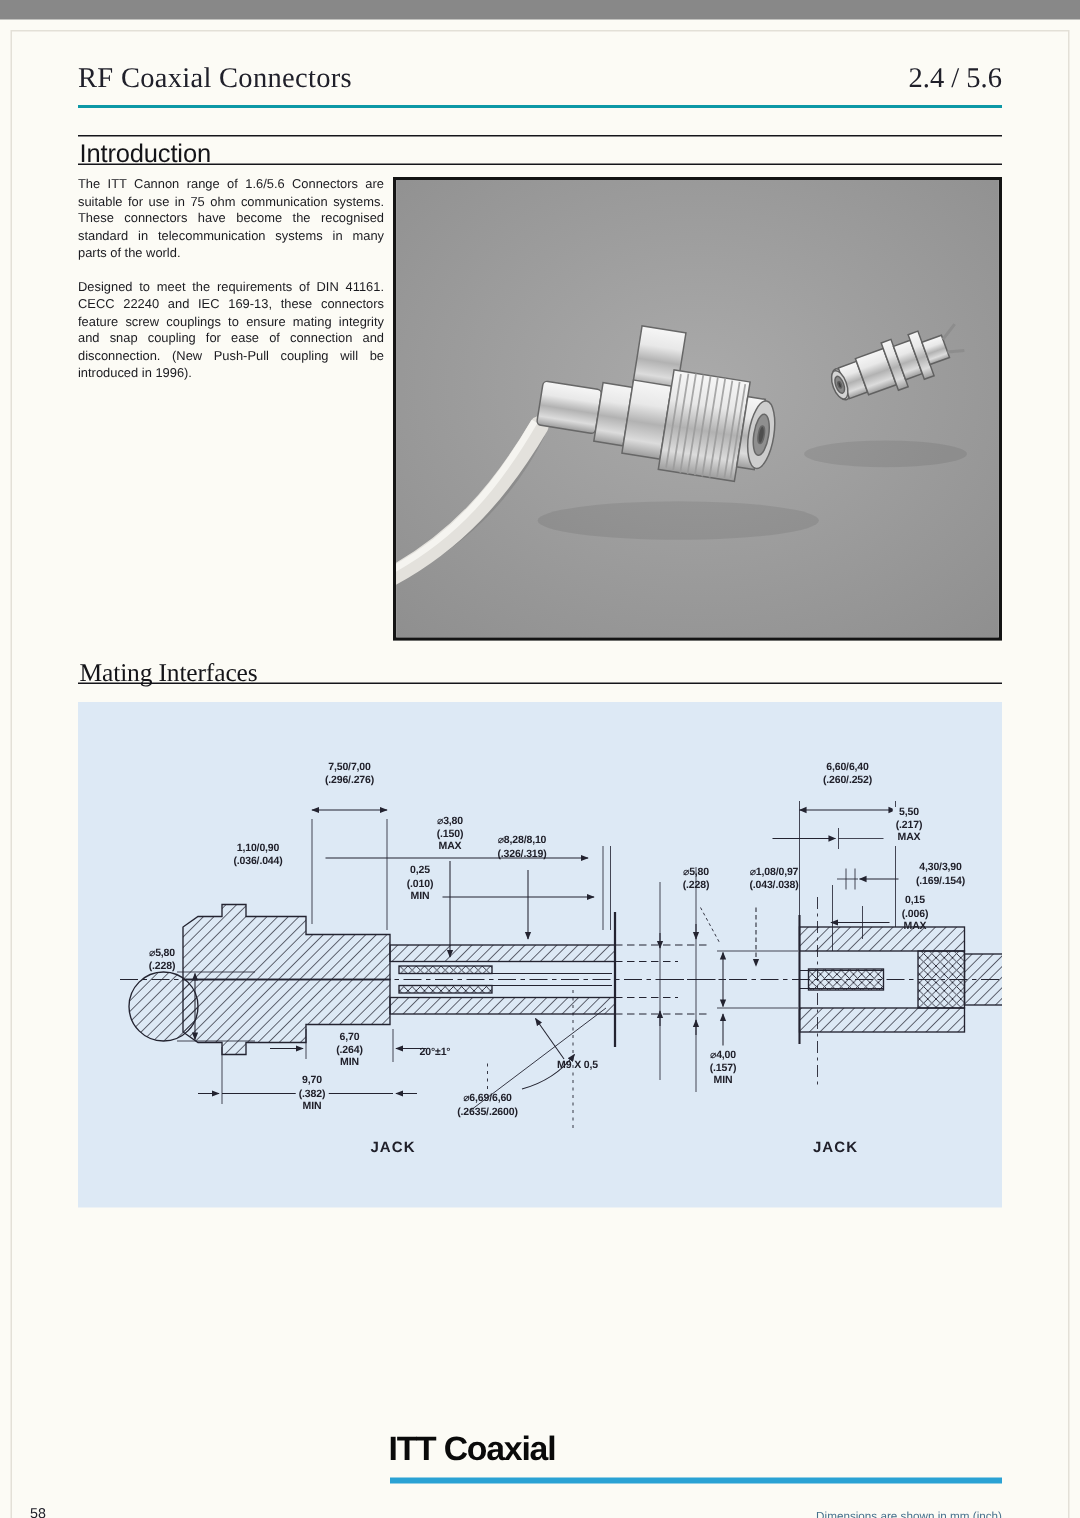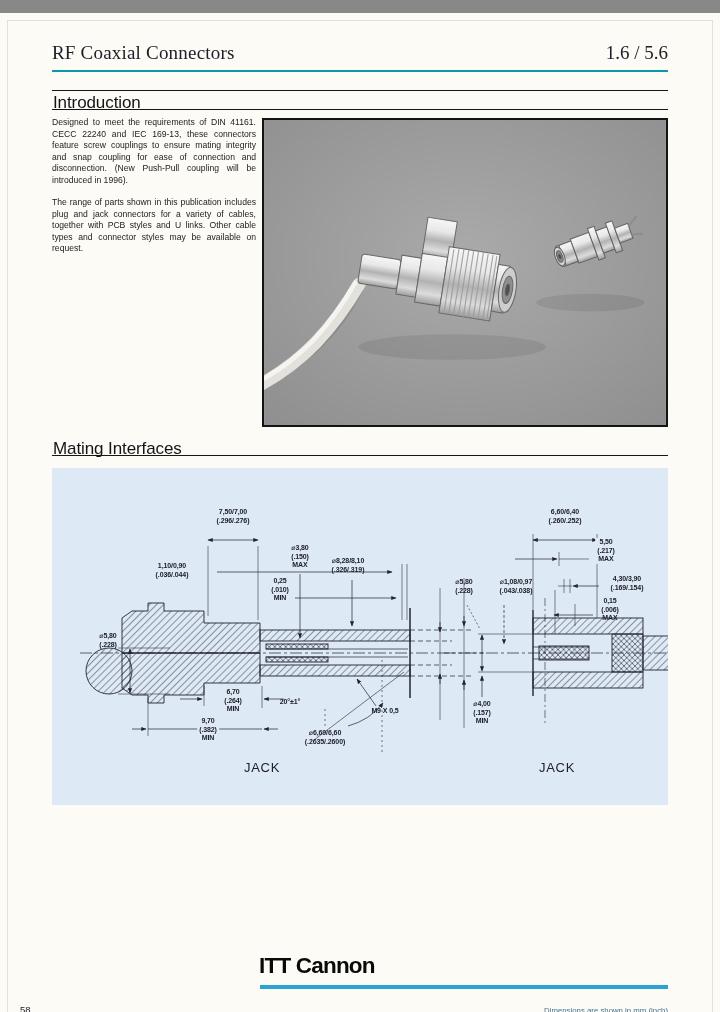--- a/index.html
+++ b/index.html
@@ -28,47 +28,47 @@
            border:2px solid #141414; box-sizing:border-box; background:var(--photo-gray,#9a9a9a); }
   .photo svg { display:block; width:100%; height:100%; }
 
   
   .panel { position:absolute; left:52px; top:455px; width:616px; height:337px;
            background:var(--panel-blue,#dde9f5); }
   .panel svg.draw { position:absolute; left:0; top:0; width:616px; height:337px; }
   .dim { position:absolute; transform:translateX(-50%); white-space:pre-line; text-align:center;
          font-size:7px; line-height:8.6px; font-weight:bold; color:var(--ink,#20202a); letter-spacing:-0.1px; }
   .dim.masked { background:var(--panel-blue,#dde9f5); padding:0 2px; }
-  .part-label { position:absolute; transform:translateX(-50%); font-size:13px; font-weight:normal;
+  .part-label { position:absolute; transform:translateX(-50%); font-size:10px; font-weight:bold;
                 letter-spacing:0.7px; color:var(--ink,#20202a); }
 
   
   .f-page  { position:absolute; left:20px; top:991px; font-size:9.5px; }
   .f-brand { position:absolute; left:259px; top:940px; font-size:22.5px; font-weight:bold; letter-spacing:-0.8px; color:#0a0a0a; }
   .f-bar   { position:absolute; left:260px; top:972px; width:408px; height:4px; background:var(--accent-cyan,#2aa2d4); }
   .f-notes { position:absolute; right:52px; top:993px; text-align:right; font-size:7.8px; line-height:10.5px;
              color:var(--note-blue,#46718c); }
 </style>
 </head>
 <body>
 
 <div class="page">
   <div class="frame"></div>
 
   <div class="h-title">RF Coaxial Connectors</div>
-  <div class="h-series">1.6 / 5.6</div>
+  <div class="h-series">2.4 / 5.6</div>
   <div class="rule-teal"></div>
 
   <div class="rule-black" style="top:77px;"></div>
   <div class="sec-label" style="top:80px;">Introduction</div>
   <div class="rule-black" style="top:96px;"></div>
 
   <div class="intro-col">
+    <p>The ITT Cannon range of 1.6/5.6 Connectors are suitable for use in 75 ohm communication systems. These connectors have become the recognised standard in telecommunication systems in many parts of the world.</p>
     <p>Designed to meet the requirements of DIN 41161. CECC 22240 and IEC 169-13, these connectors feature screw couplings to ensure mating integrity and snap coupling for ease of connection and disconnection. (New Push-Pull coupling will be introduced in 1996).</p>
-    <p>The range of parts shown in this publication includes plug and jack connectors for a variety of cables, together with PCB styles and U links. Other cable types and connector styles may be available on request.</p>
   </div>
 
   <div class="photo">
     <svg viewBox="0 0 406 309">
       <defs>
         <radialGradient id="phbg" cx="0.5" cy="0.45" r="0.85">
           <stop offset="0" stop-color="#aaaaaa"></stop>
             <stop offset="1" stop-color="#8b8b8b"></stop>
         </radialGradient>
         <linearGradient id="met" x1="0" y1="0" x2="0" y2="1">
@@ -111,21 +111,21 @@
         <rect x="54" y="-16" width="7" height="32" fill="url(#met)"></rect>
         <rect x="61" y="-8" width="14" height="16" fill="url(#met)"></rect>
         <path d="M75 -5 l11 -7 M75 4 l11 3" stroke="#8d8d8d" stroke-width="2" fill="none"></path>
         <ellipse cx="-1" cy="0" rx="4.6" ry="10" fill="#d4d4d4"></ellipse>
         <ellipse cx="-1" cy="0" rx="2.7" ry="6" fill="#878787"></ellipse>
         <ellipse cx="-1" cy="0" rx="1.1" ry="2.3" fill="#3e3e3e"></ellipse>
       </g>
     </svg>
   </div>
 
-  <div class="sec-label" style="top:426px;">Mating Interfaces</div>
+  <div class="sec-label" style="top:426px;font-family:Liberation Serif, serif;">Mating Interfaces</div>
   <div class="rule-black" style="top:442px;"></div>
 
   <div class="panel">
     <svg class="draw" viewBox="0 0 616 337">
       <defs>
         <pattern id="hat" width="5" height="5" patternUnits="userSpaceOnUse" patternTransform="rotate(45)">
           <line x1="0" y1="0" x2="0" y2="5" stroke="#232330" stroke-width="0.9"></line>
         </pattern>
         <pattern id="xhat" width="5.5" height="5.5" patternUnits="userSpaceOnUse">
           <path d="M0 0L5.5 5.5M5.5 0L0 5.5" stroke="#232330" stroke-width="0.6" fill="none"></path>
@@ -239,19 +239,19 @@
 (.228)</div>
     <div class="dim" style="left:464px; top:110px;">⌀1,08/0,97
 (.043/.038)</div>
     <div class="dim" style="left:430px; top:232px;">⌀4,00
 (.157)
 MIN</div>
     <div class="part-label" style="left:505px; top:292px;">JACK</div>
   </div>
 
   <div class="f-page">58</div>
-  <div class="f-brand">ITT Cannon</div>
+  <div class="f-brand">ITT Coaxial</div>
   <div class="f-bar"></div>
   <div class="f-notes">
     <div>Dimensions are shown in mm (inch)</div>
     <div>Dimensions suitable to change</div>
   </div>
 </div>
 
 </body></html>

